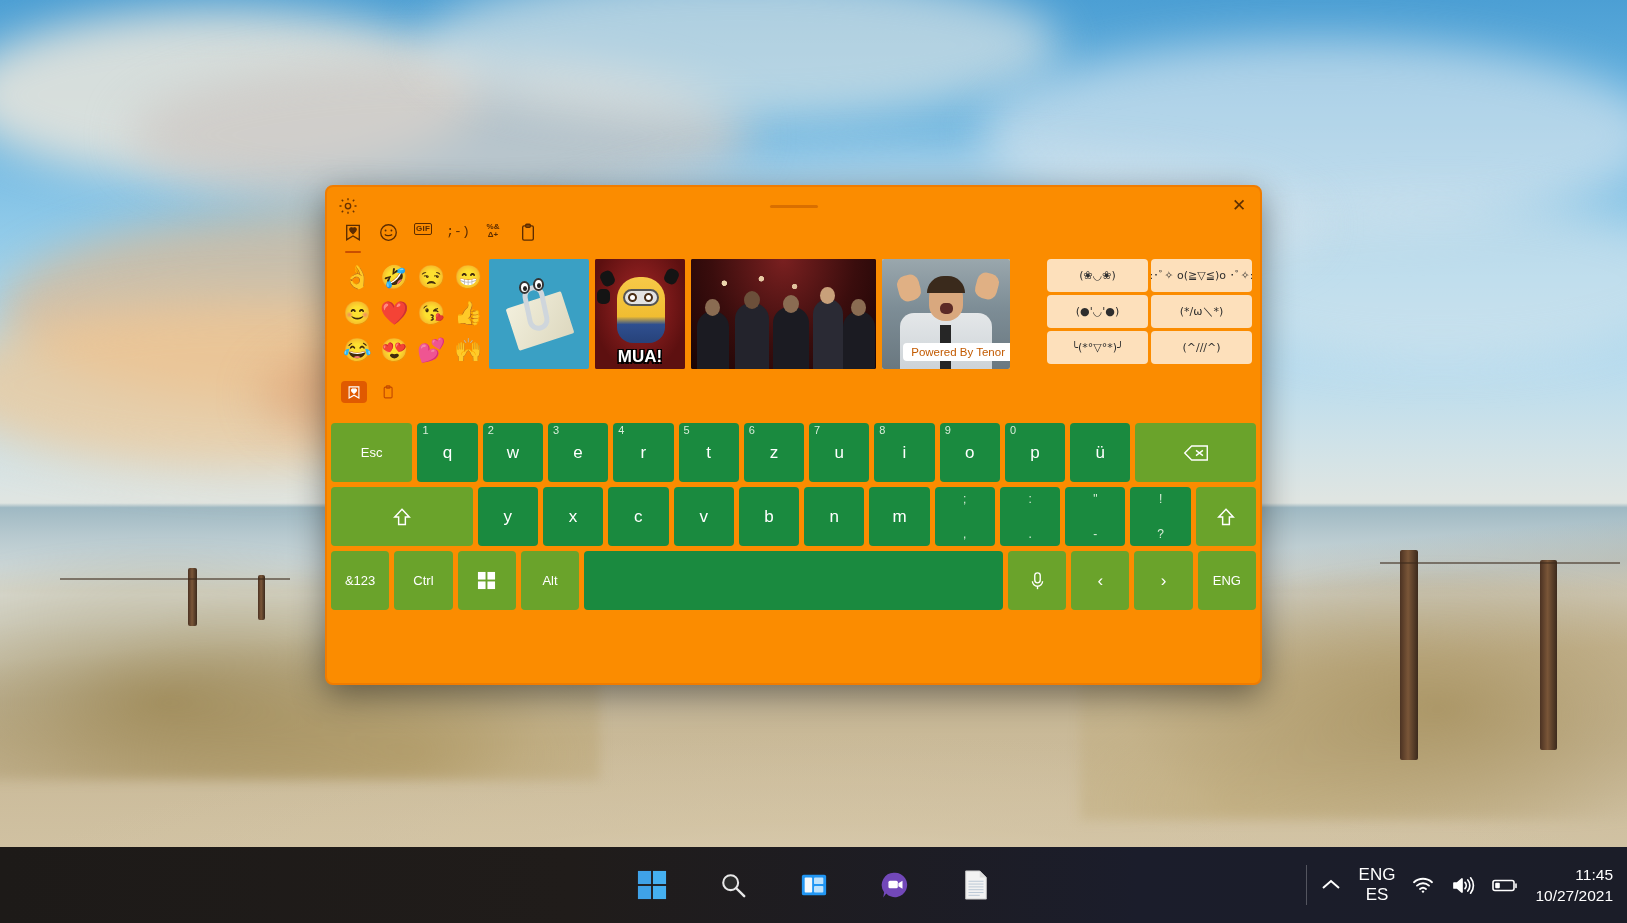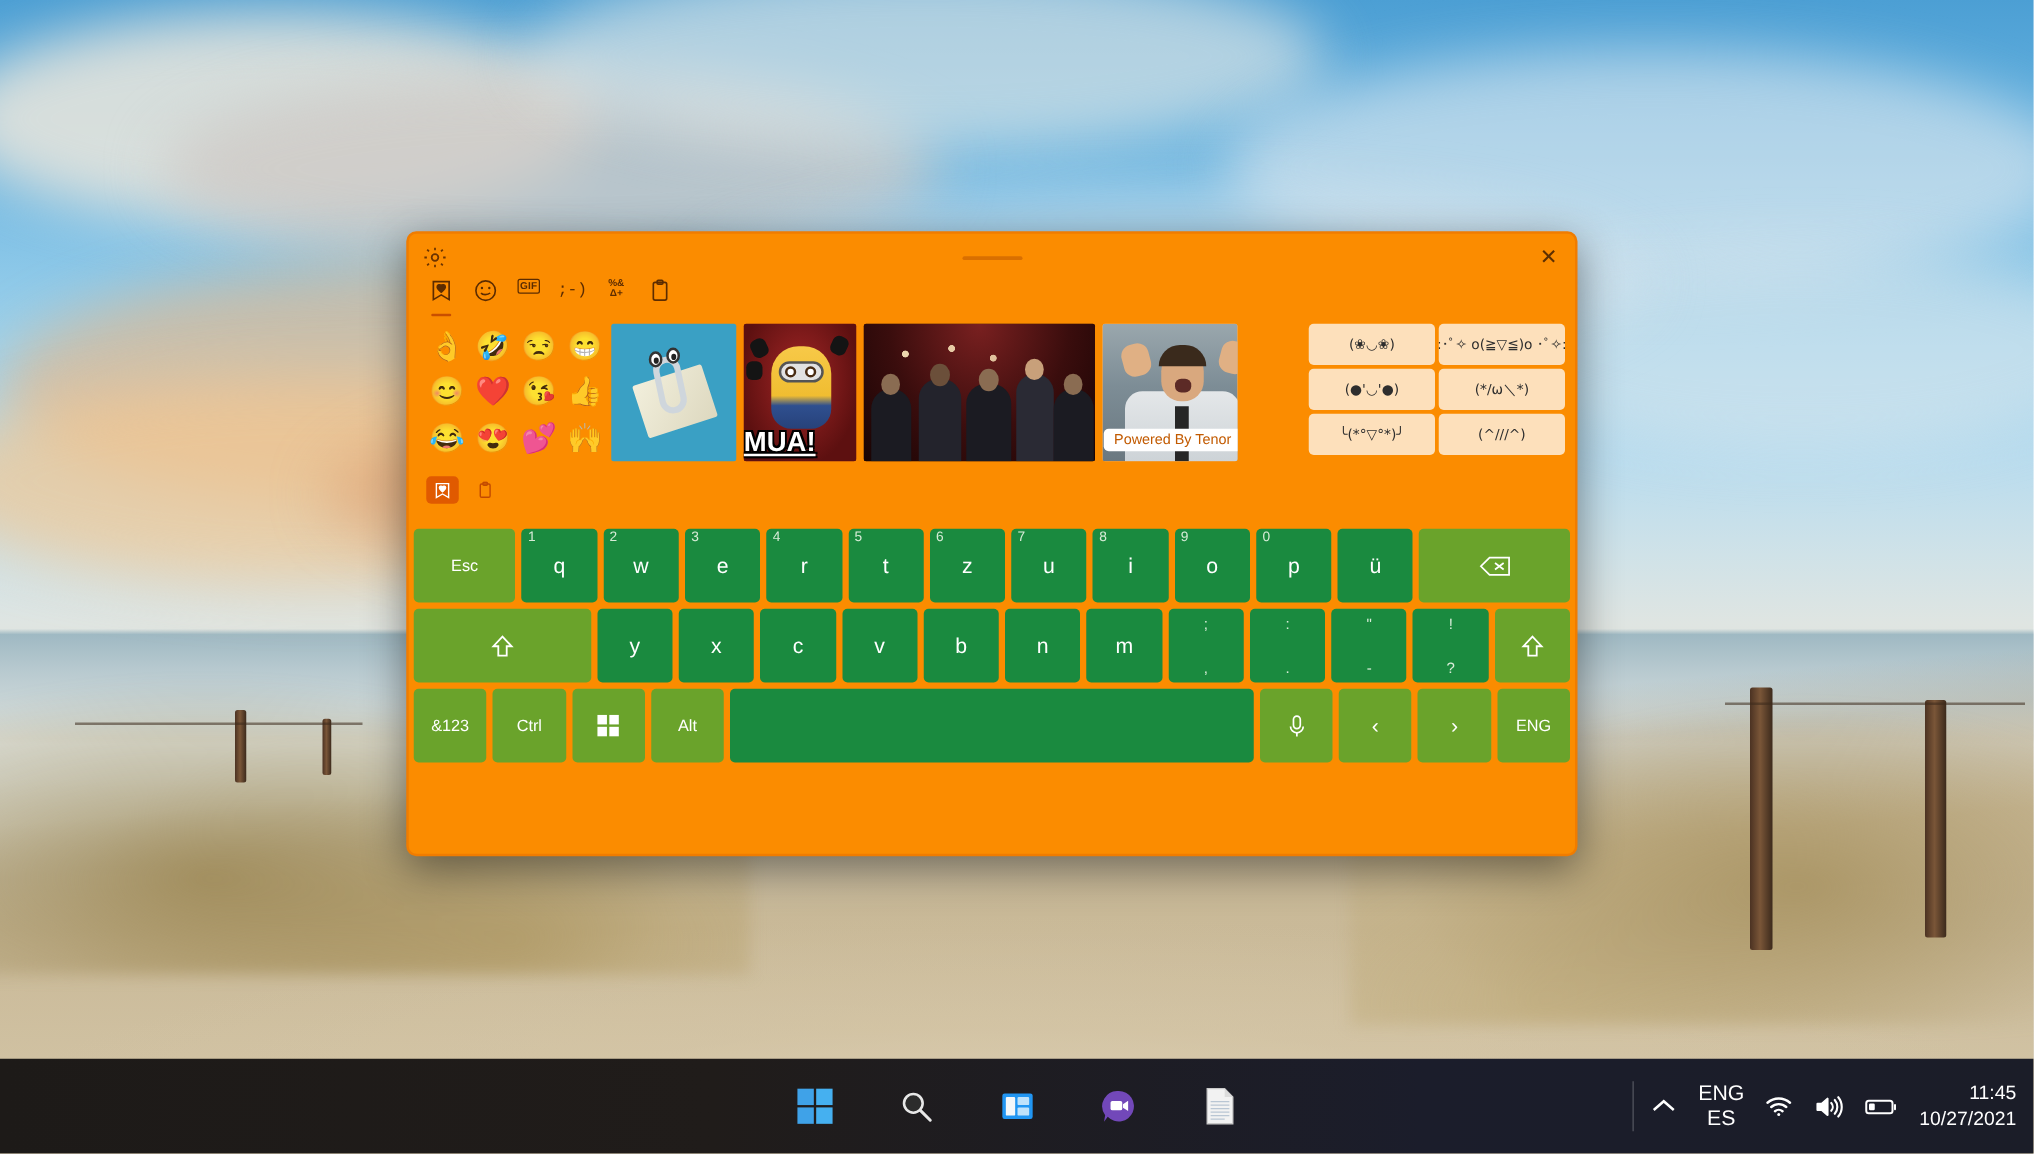--- a/index.html
+++ b/index.html
@@ -133,21 +133,21 @@
   .emoji-cell {
     display: flex; align-items: center; justify-content: center;
     font-size: 23px; cursor: pointer; line-height: 1;
   }
 
   .gif-strip { display: flex; gap: 6px; padding-left: 2px; position: relative; }
   .gif-tile { height: 110px; border-radius: 2px; overflow: hidden; position: relative; cursor: pointer; }
   .gif-1 { width: 100px; background: #3aa0c4; }
   .gif-2 { width: 90px;  background: #7c1b1b; }
   .gif-3 { width: 185px; background: #2a0808; }
-  .gif-4 { width: 108px; background: #fdba74; }
+  .gif-4 { width: 128px; background: #fef9c3; }
   .clippy-paper {
     position: absolute; left: 22px; top: 40px; width: 58px; height: 44px;
     background: linear-gradient(135deg,#f2efdc,#ddd8bf);
     transform: rotate(-18deg); border-radius: 2px;
   }
   .clippy-clip {
     position: absolute; left: 36px; top: 26px; width: 22px; height: 46px;
     border: 5px solid #cfd6dc; border-radius: 11px; transform: rotate(-12deg);
   }
   .clippy-eye { position: absolute; width: 11px; height: 13px; background: #fff; border: 2px solid #333; border-radius: 50%; }
@@ -167,24 +167,23 @@
     position: absolute; left: 28px; top: 30px; width: 36px; height: 17px;
     background: #e2e2e2; border: 2.5px solid #555; border-radius: 9px;
   }
   .minion-iris { position: absolute; width: 9px; height: 9px; background: #fff; border: 2px solid #4a2d14; border-radius: 50%; top: 34px; }
   .minion-iris.l { left: 33px; } .minion-iris.r { left: 49px; }
   .minion-hand { position: absolute; width: 13px; height: 15px; background: #141414; border-radius: 5px; }
   .mh1 { left: 6px; top: 12px; transform: rotate(-25deg); }
   .mh2 { left: 70px; top: 10px; transform: rotate(25deg); }
   .mh3 { left: 2px; top: 30px; }
   .mua {
-    position: absolute; bottom: 2px; left: 0; right: 0; text-align: left;
-    color: #fff; font-weight: bold; font-size: 22px;
+    position: absolute; bottom: 2px; left: 0; right: 0; text-align: center;
+    color: #fff; font-weight: bold; font-size: 17px;
     text-shadow: 1.5px 1.5px 0 #000, -1.5px 1.5px 0 #000, 1.5px -1.5px 0 #000, -1.5px -1.5px 0 #000;
-    text-decoration: underline;
   }
 
   .crowd-bg {
     position: absolute; inset: 0;
     background:
       radial-gradient(circle at 18% 22%, rgba(255,235,190,.9) 0 2.5px, rgba(0,0,0,0) 3px),
       radial-gradient(circle at 38% 18%, rgba(255,235,190,.85) 0 2.5px, rgba(0,0,0,0) 3px),
       radial-gradient(circle at 56% 25%, rgba(255,235,190,.8) 0 2.5px, rgba(0,0,0,0) 3px),
       radial-gradient(ellipse at 50% 0%, #7a2020 0%, #3a0d0d 55%, #180404 100%);
   }

